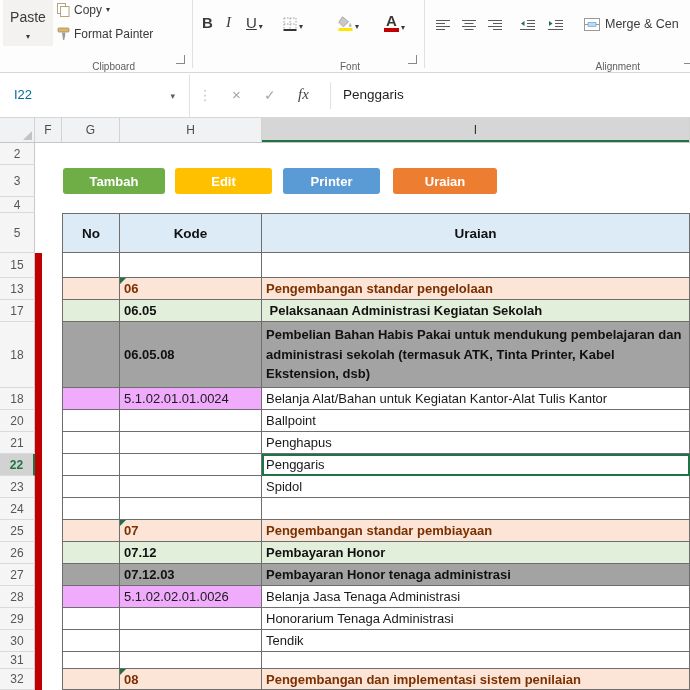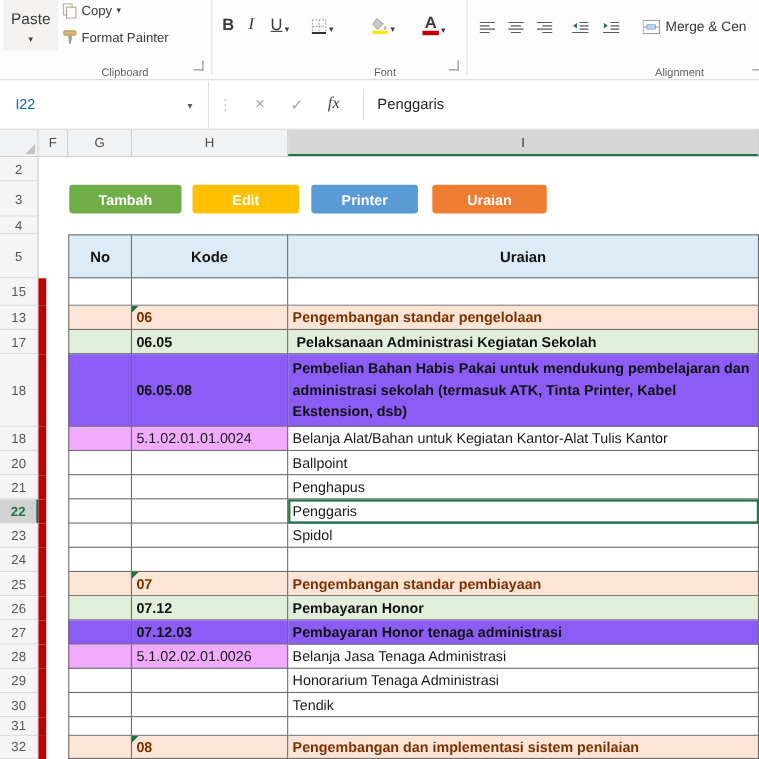--- a/index.html
+++ b/index.html
@@ -83,21 +83,21 @@
   .drow .cF{border-left:7px solid #C00000;}
 
   .cell{display:flex;align-items:center;padding-left:4px;font-size:13px;color:#1A1A1A;
     white-space:pre;overflow:hidden;}
   .th{background:#DDEBF7;font-weight:bold;justify-content:center;padding-left:0;font-size:13.5px;color:#111;}
 
   .st-1 .cG,.st-1 .cH,.st-1 .cI{background:#FCE4D6;}
   .st-1 .cell{font-weight:bold;color:#7B3000;}
   .st-2 .cG,.st-2 .cH,.st-2 .cI{background:#E2EFDA;}
   .st-2 .cell{font-weight:bold;color:#111;}
-  .st-3 .cG,.st-3 .cH,.st-3 .cI{background:#8b5cf6;}
+  .st-3 .cG,.st-3 .cH,.st-3 .cI{background:#a3a3a3;}
   .st-3 .cell{font-weight:bold;color:#111;}
   .st-a .cG,.st-a .cH{background:#f0abfc;}
   .wrap{white-space:normal;line-height:1.5;padding:2px 4px;}
 
   .flag .cH::before{content:"";position:absolute;left:0;top:0;
     border-top:6px solid #1E7145;border-right:6px solid transparent;}
 
   .cur .rn{background:#D2D2D2;color:#217346;font-weight:bold;border-right:2px solid #217346;}
   .selcell{outline:2px solid #217346;outline-offset:-2px;z-index:2;}
 

